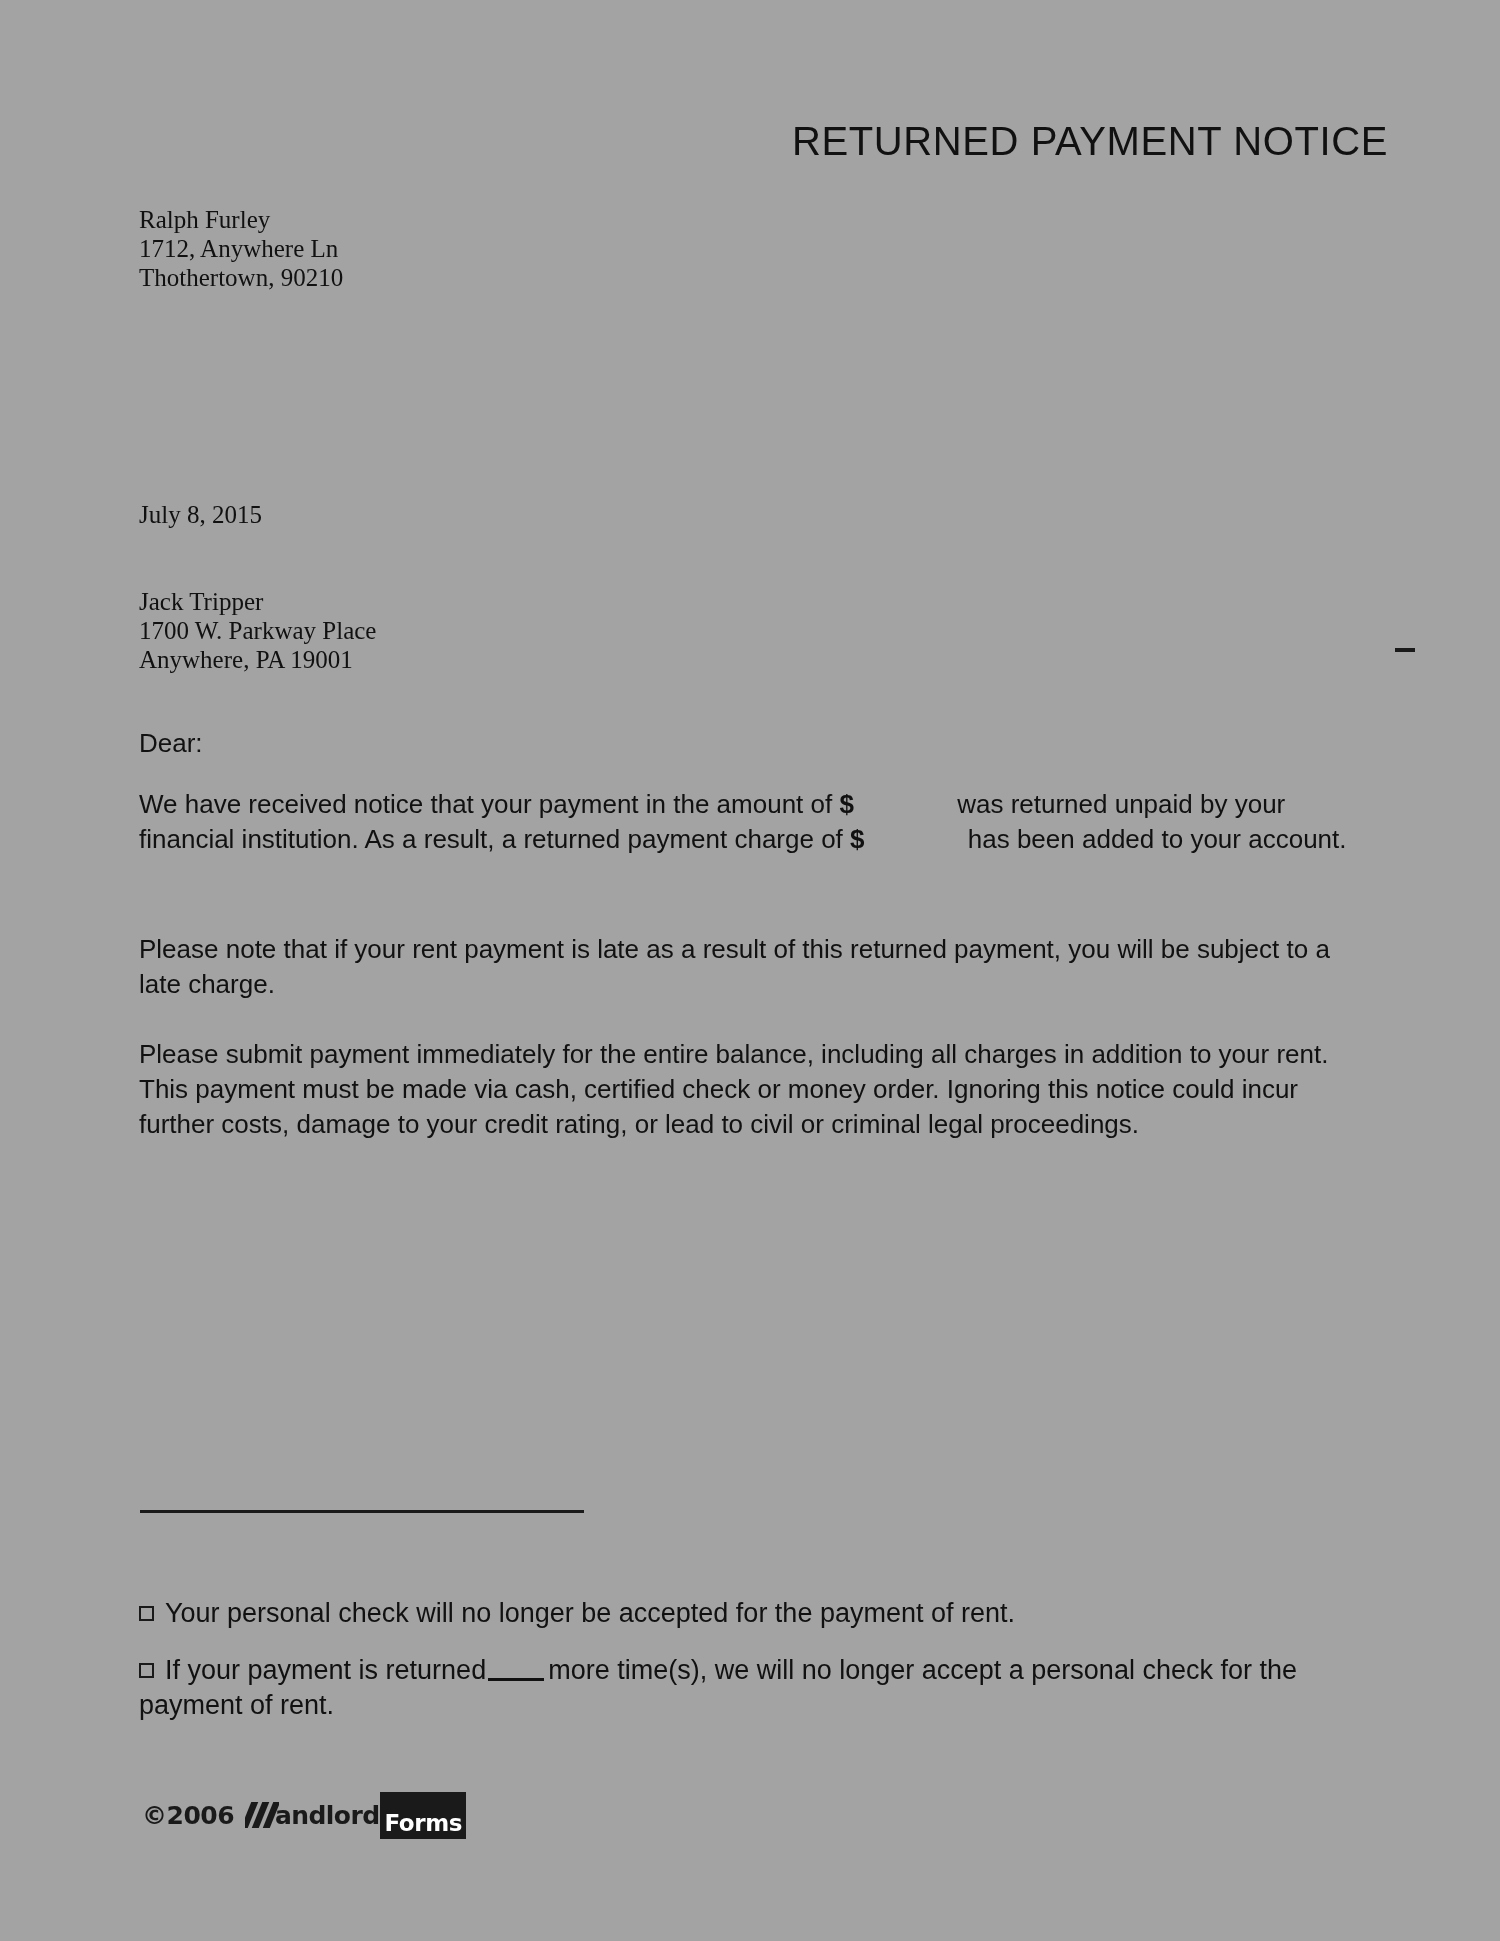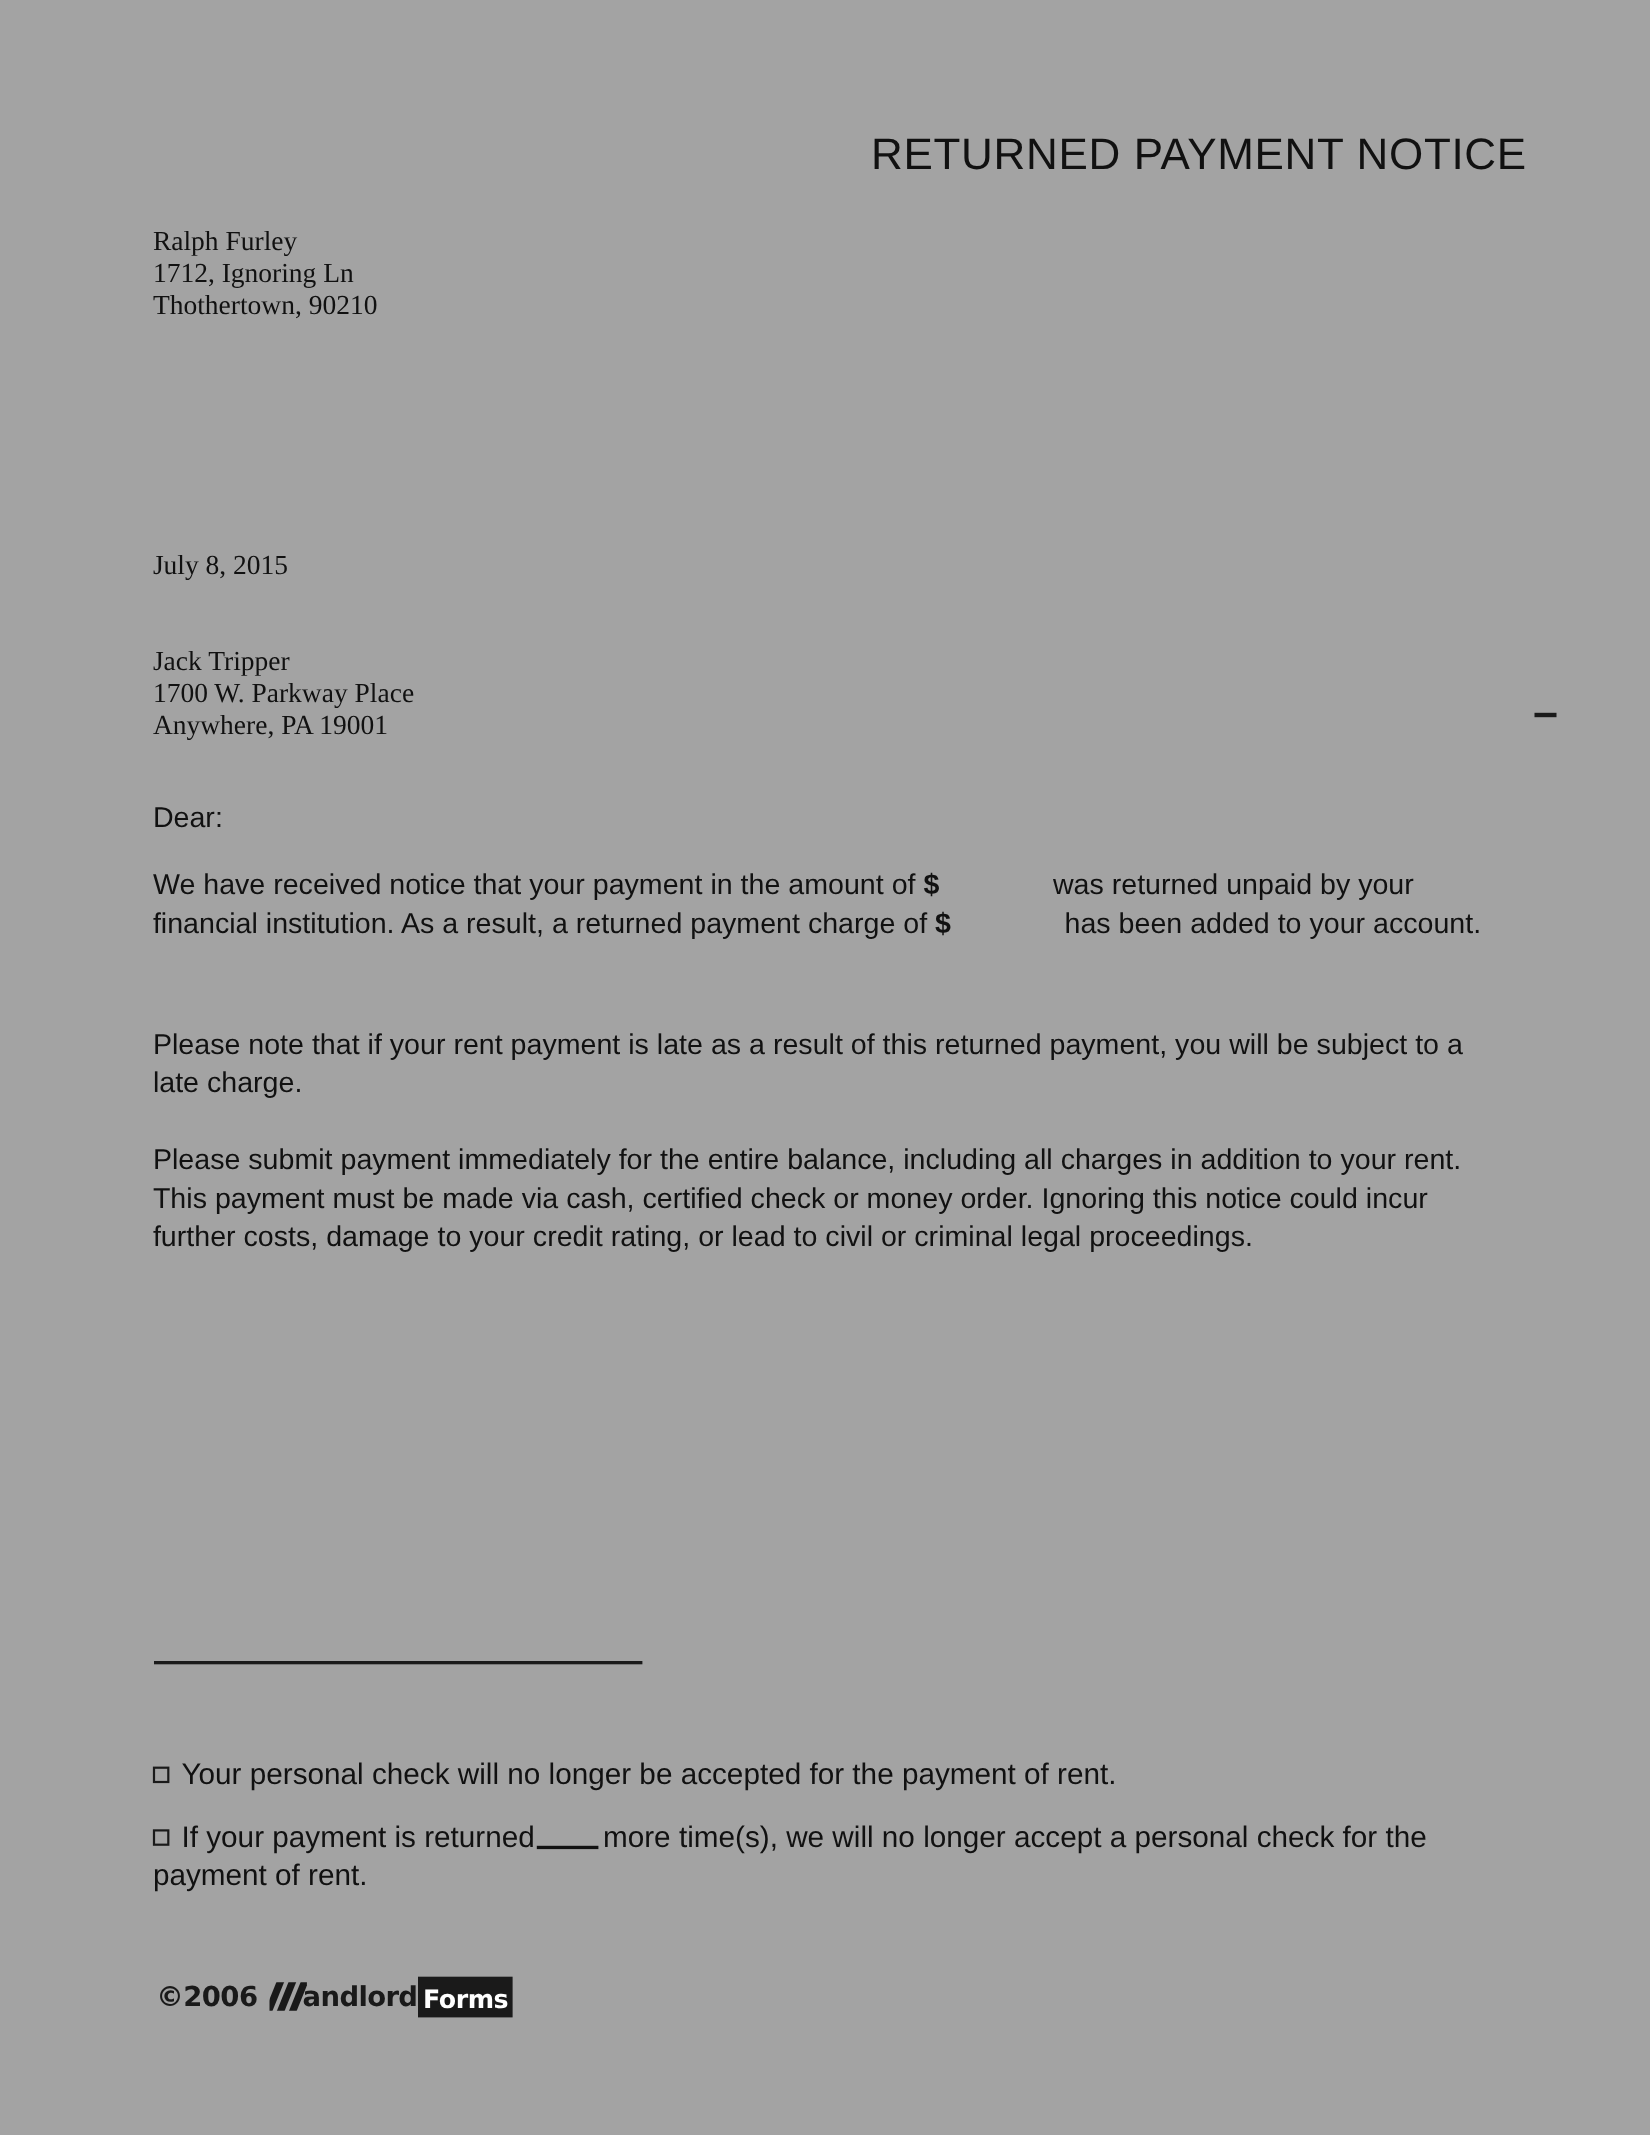--- a/index.html
+++ b/index.html
@@ -172,35 +172,35 @@
     color: #1a1a1a;
     line-height: 1;
   }
   .logo-forms {
     font-family: "DejaVu Sans", sans-serif;
     font-size: 23px;
     font-weight: bold;
     letter-spacing: -0.4px;
     color: #ffffff;
     background: #1a1a1a;
-    padding: 10px 4px 4px 4px;
+    padding: 20px 4px 4px 4px;
     margin-left: 1px;
     line-height: 1;
   }
 </style>
 </head>
 <body>
 
 <div class="page">
 
   <h1 class="doc-title">RETURNED PAYMENT NOTICE</h1>
 
   <div class="addr-block" id="sender-block">
     <span class="line">Ralph Furley</span>
-    <span class="line">1712, Ignoring Ln</span>
+    <span class="line">1712, Anywhere Ln</span>
     <span class="line">Thothertown, 90210</span>
   </div>
 
   <div class="addr-block" id="date-line">
     <span class="line">July 8, 2015</span>
   </div>
 
   <div class="addr-block" id="recipient-block">
     <span class="line">Jack Tripper</span>
     <span class="line">1700 W. Parkway Place</span>

